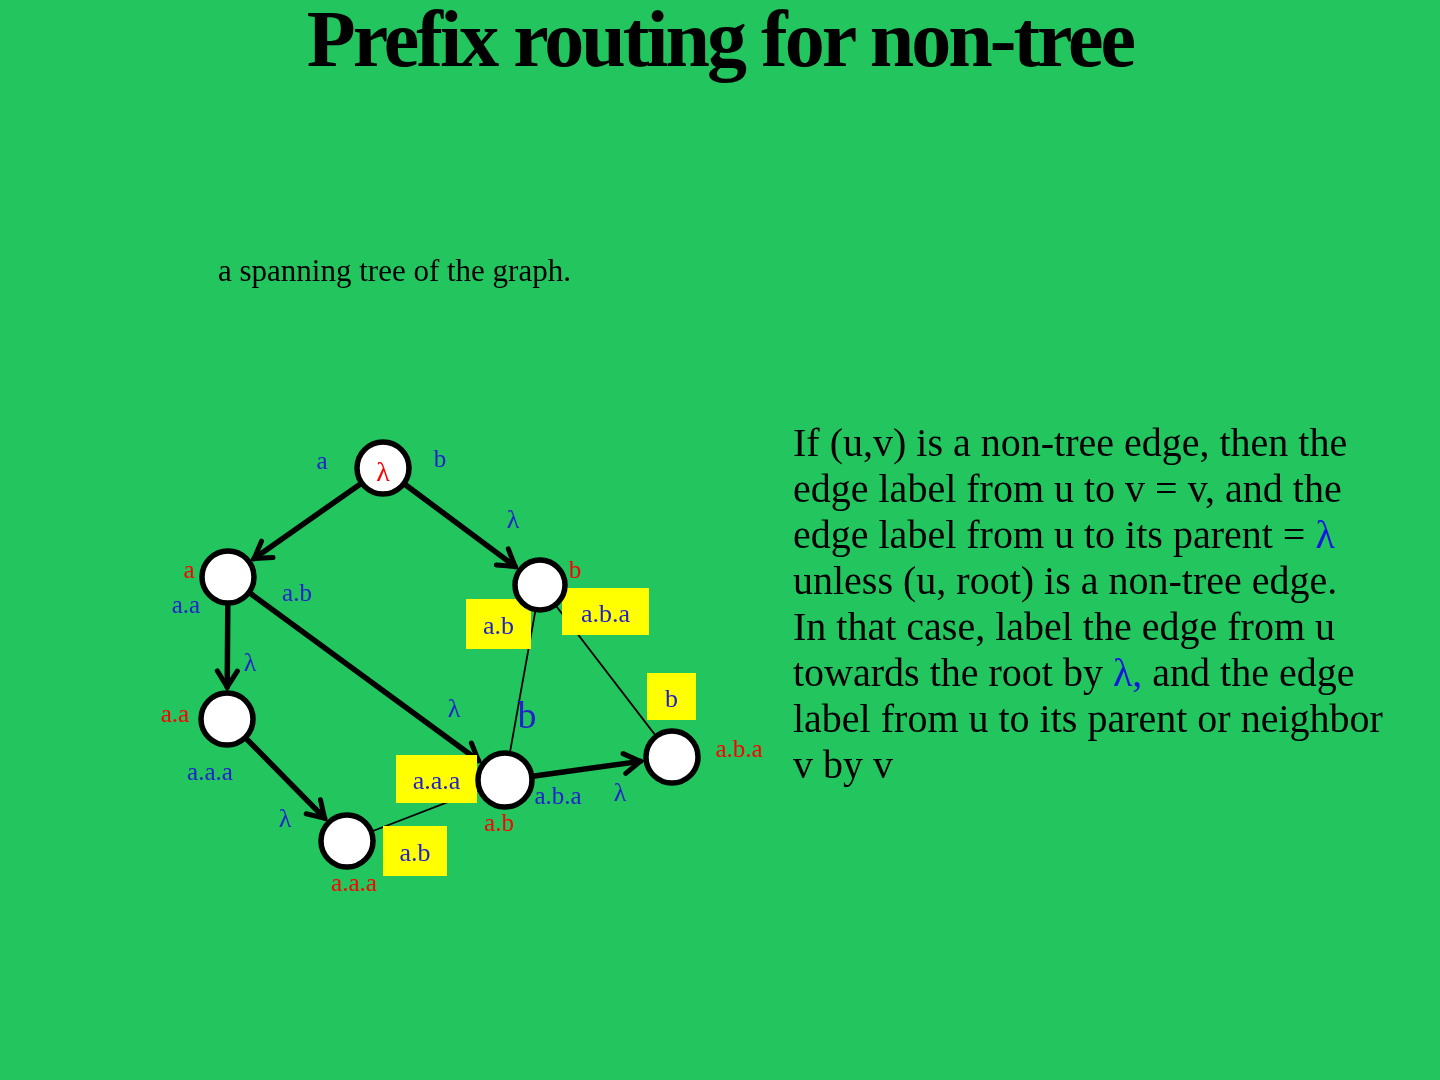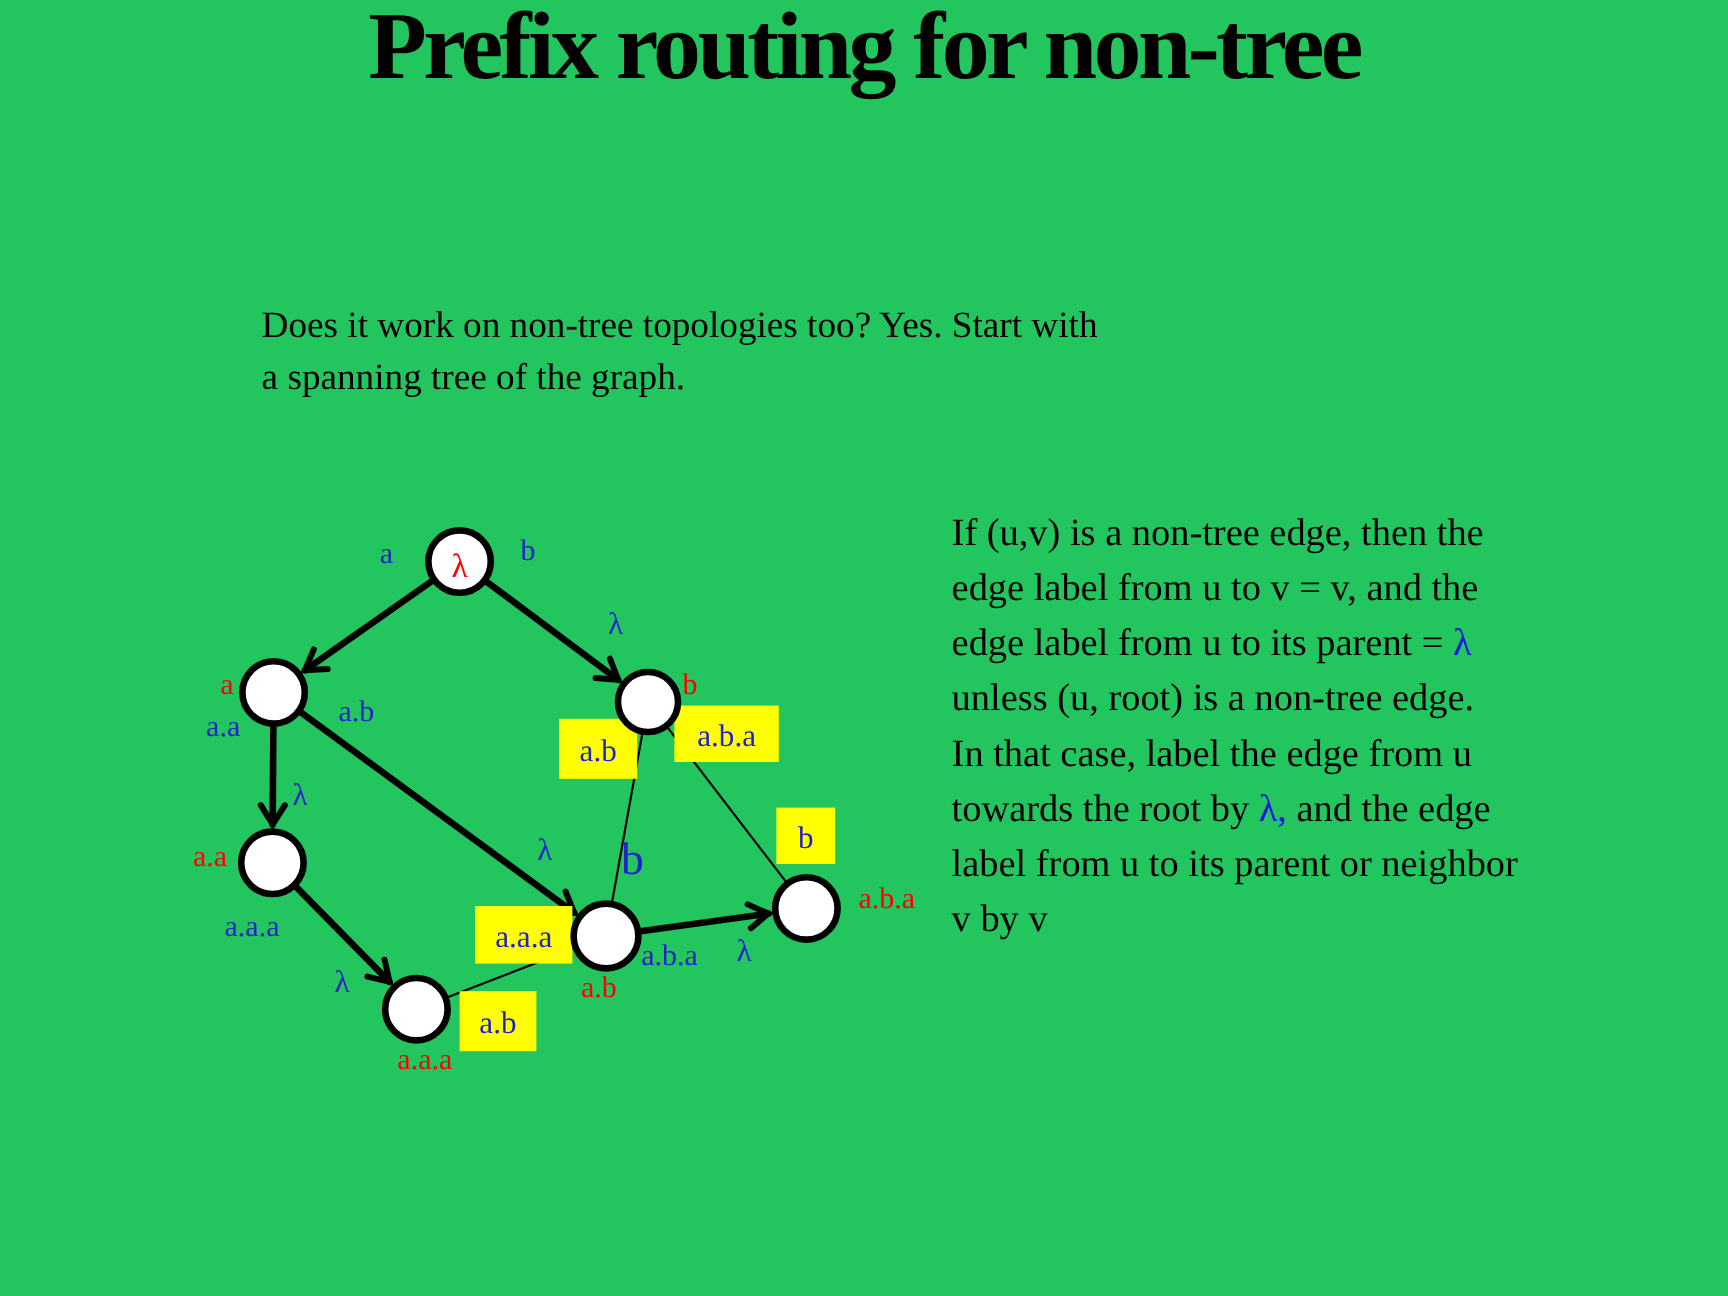--- a/index.html
+++ b/index.html
@@ -36,21 +36,21 @@
     font-size: 31px;
     line-height: 43px;
     color: #000000;
   }
   #subtitle span { display: block; }
   #explanation {
     position: absolute;
     left: 793px;
     top: 420px;
     width: 640px;
-    font-size: 32px;
+    font-size: 40px;
     line-height: 46px;
     color: #000000;
     white-space: pre-wrap;
   }
   #graph-svg {
     position: absolute;
     left: 0;
     top: 0;
     width: 1440px;
     height: 1080px;
@@ -62,21 +62,20 @@
 </head>
 <body>
 
 <div id="slide">
 
   <div id="slide-title">
     <span>Prefix routing for non-tree</span>
   </div>
 
   <div id="subtitle">
-    <span>Does it work on non-tree topologies too? Yes. Start with</span>
     <span>a spanning tree of the graph.</span>
   </div>
 
   <div id="explanation"><span style="color: rgb(0, 0, 0);">If (u,v) is a non-tree edge, then the
 edge label from u to v = v, and the
 edge label from u to its parent = </span><span style="color: rgb(21, 21, 224);">λ</span><span style="color: rgb(0, 0, 0);">
 unless (u, root) is a non-tree edge.
 In that case, label the edge from u
 towards the root by </span><span style="color: rgb(21, 21, 224);">λ,</span><span style="color: rgb(0, 0, 0);"> and the edge
 label from u to its parent or neighbor

